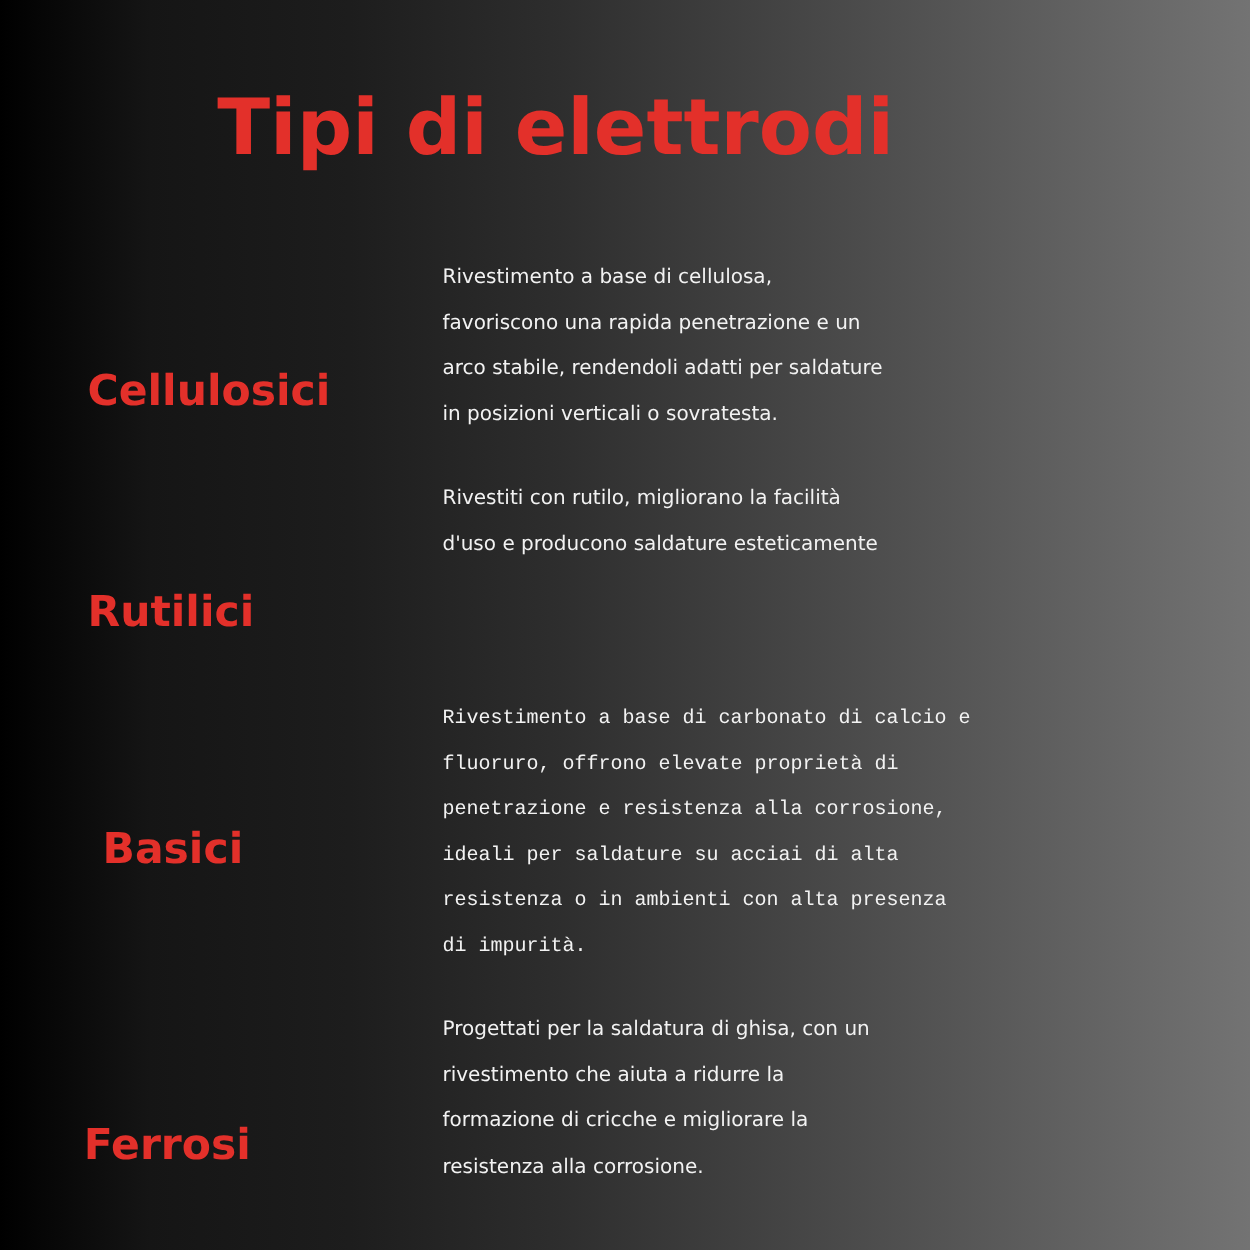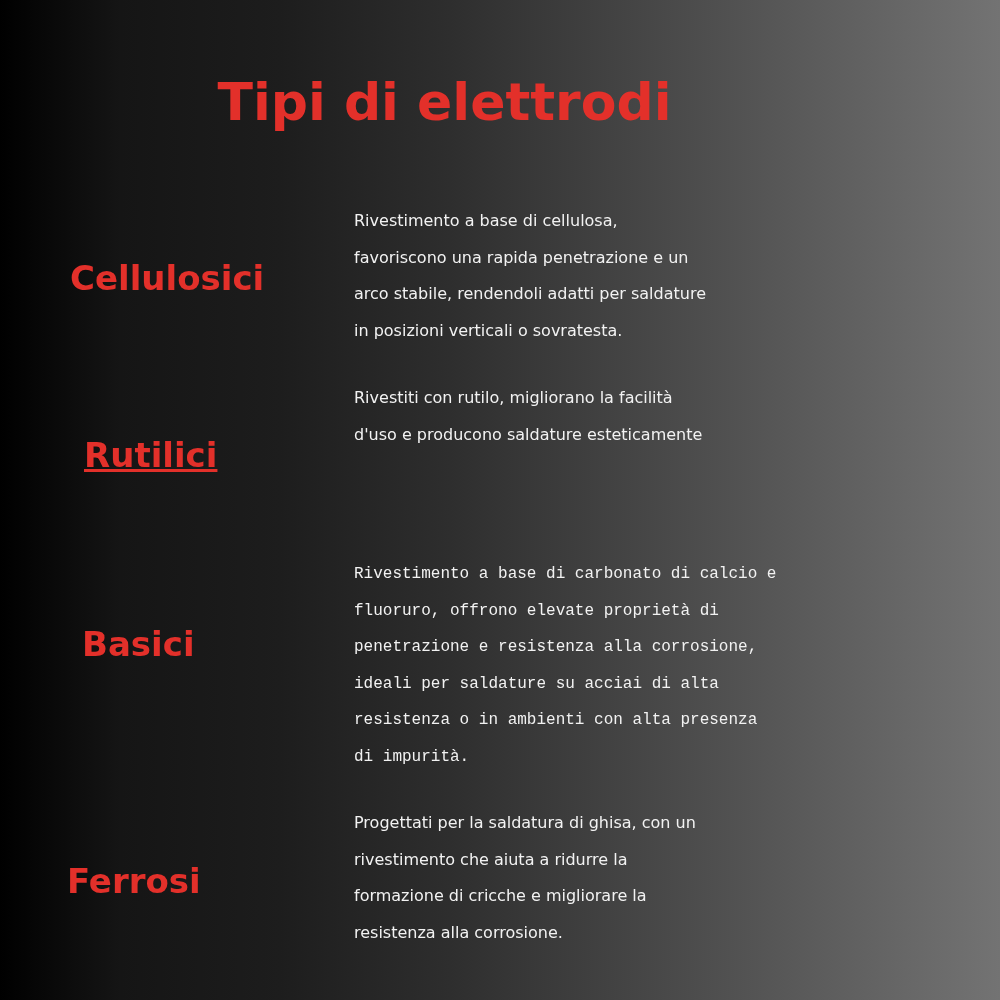--- a/index.html
+++ b/index.html
@@ -16,38 +16,39 @@
     }
     .title {
       position: absolute;
       top: 62px;
       left: 0;
       width: 889px;
       text-align: center;
       color: #e3302a;
       font-family: "DejaVu Sans", sans-serif;
       font-weight: bold;
-      font-size: 52px;
+      font-size: 62px;
       letter-spacing: 0px;
       line-height: 80px;
       margin: 0;
     }
     .row {
       position: absolute;
       left: 0;
       width: 1000px;
     }
     .type-label {
       position: absolute;
       color: #e3302a;
       font-family: "DejaVu Sans", sans-serif;
       font-weight: bold;
       font-size: 34px;
       line-height: 40px;
       white-space: nowrap;
+      margin-top: 35px;
     }
     .type-desc {
       position: absolute;
       left: 354px;
       width: 560px;
       color: #f2f2f2;
       font-family: "DejaVu Sans", sans-serif;
       font-size: 16px;
       line-height: 36.5px;
       margin: 0;
@@ -63,21 +64,21 @@
   <div class="type-label" style="left:70px; top:258px;">Cellulosici</div>
   <p class="type-desc" style="top:203px;">
     <span class="ln">Rivestimento a base di cellulosa,</span>
     <span class="ln">favoriscono una rapida penetrazione e un</span>
     <span class="ln">arco stabile, rendendoli adatti per saldature</span>
     <span class="ln">in posizioni verticali o sovratesta.</span>
   </p>
 </div>
 
 <div class="row">
-  <div class="type-label" style="left:84px; top:435px;text-decoration:underline;">Rutilici</div>
+  <div class="type-label" style="left:70px; top:435px;">Rutilici</div>
   <p class="type-desc" style="top:380px;">
     <span class="ln">Rivestiti con rutilo, migliorano la facilità</span>
     <span class="ln">d'uso e producono saldature esteticamente</span>
   </p>
 </div>
 
 <div class="row">
   <div class="type-label" style="left:82px; top:624px;">Basici</div>
   <p class="type-desc" style="top:556px;font-family:Liberation Mono, monospace;">
     <span class="ln">Rivestimento a base di carbonato di calcio e</span>

